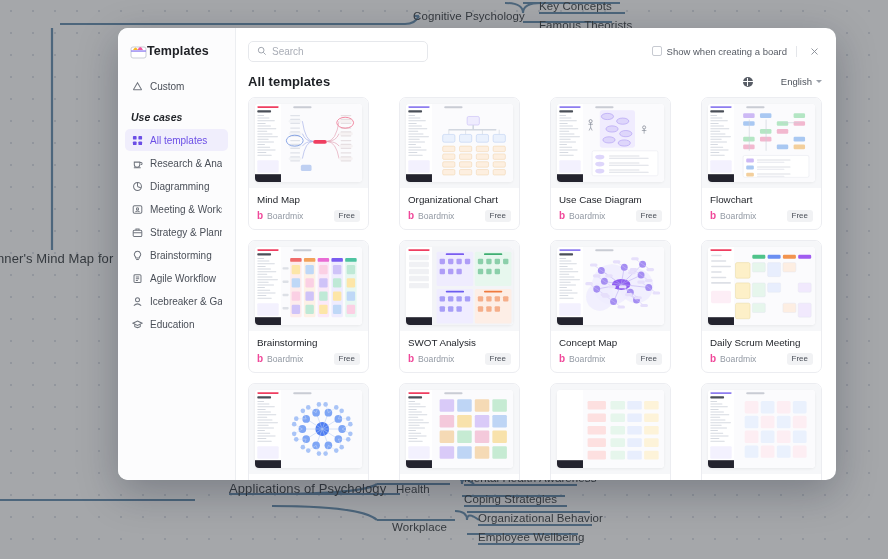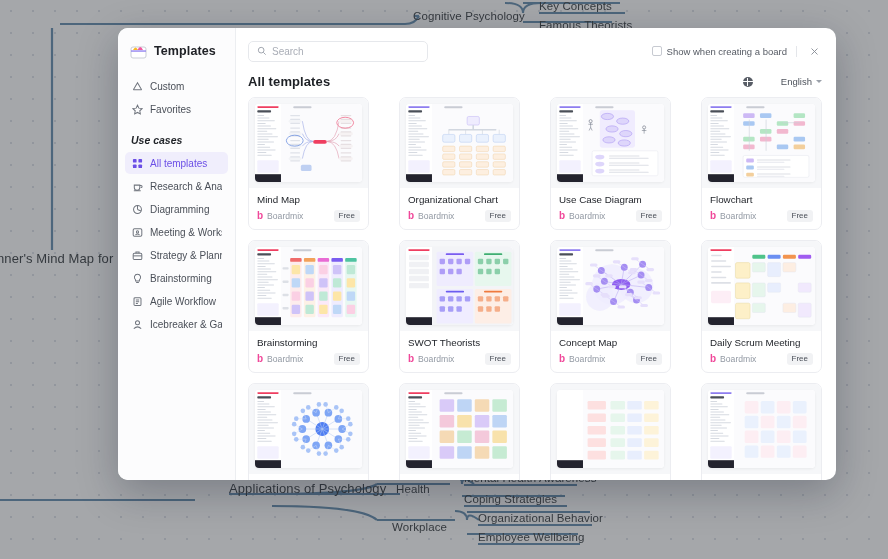--- a/index.html
+++ b/index.html
@@ -40,21 +40,21 @@
     display: flex; overflow: hidden;
   }
 
   
   .sidebar {
     width: 118px; flex: 0 0 118px;
     background: #fcfcfd;
     border-right: 1px solid #eceef1;
     padding: 14px 0 0 0;
   }
-  .brand { display: flex; align-items: center; gap: 7px; padding: 0 0 0 12px; margin-bottom: 16px; }
+  .brand { display: flex; align-items: center; gap: 0; padding: 0 0 0 12px; margin-bottom: 16px; }
   .brand-mark { width: 17px; height: 17px; position: relative; flex: 0 0 17px; }
   .brand-title { font-size: 12.5px; color: #202227; font-weight: 600; letter-spacing: .1px; }
 
   .nav-group { padding: 0 7px; }
   .nav-item {
     display: flex; align-items: center; gap: 7px;
     height: 22px; padding: 0 6px; border-radius: 5px;
     font-size: 10px; color: #4a4f58; cursor: pointer;
     margin-bottom: 1px;
   }
@@ -200,28 +200,20 @@
 
       <div class="nav-group">
         <div class="nav-item">
           <span class="ico">
             <svg viewBox="0 0 12 12" fill="none" stroke="#70757e" stroke-width="1.1">
               <path d="M1.5 9.5 L6 2 L10.5 9.5"></path>
                 <path d="M1.5 9.5 H10.5"></path>
             </svg>
           </span>
           <span class="nav-label">Custom</span>
-        </div>
-        <div class="nav-item">
-          <span class="ico">
-            <svg viewBox="0 0 12 12" fill="none" stroke="#70757e" stroke-width="1.1">
-              <path d="M6 1.3 L7.5 4.5 L11 5 L8.5 7.4 L9.1 10.8 L6 9.2 L2.9 10.8 L3.5 7.4 L1 5 L4.5 4.5 Z"></path>
-            </svg>
-          </span>
-          <span class="nav-label">Favorites</span>
         </div>
       </div>
 
       <div class="section-title">Use cases</div>
 
       <div class="nav-group">
         <div class="nav-item active">
           <span class="ico">
             <svg viewBox="0 0 12 12" fill="#6b4ee6">
               <rect x="1" y="1" width="4" height="4" rx="1"></rect>
@@ -294,20 +286,29 @@
         </div>
         <div class="nav-item">
           <span class="ico">
             <svg viewBox="0 0 12 12" fill="none" stroke="#70757e" stroke-width="1.1">
               <circle cx="6" cy="4" r="2.2"></circle>
                 <path d="M2 10.4 q4 -3.6 8 0"></path>
             </svg>
           </span>
           <span class="nav-label">Icebreaker &amp; Game</span>
         </div>
+        <div class="nav-item">
+          <span class="ico">
+            <svg viewBox="0 0 12 12" fill="none" stroke="#70757e" stroke-width="1.1">
+              <path d="M6 2.2 L11 4.6 L6 7 L1 4.6 Z"></path>
+                <path d="M3 5.8 V8.4 q3 2 6 0 V5.8"></path>
+            </svg>
+          </span>
+          <span class="nav-label">Education</span>
+        </div>
       </div>
     </aside>
 
     <section class="main">
 
       <div class="topbar">
         <div class="search">
           <span>
             <svg viewBox="0 0 12 12" fill="none" stroke="#a2a7b0" stroke-width="1.2">
               <circle cx="5" cy="5" r="3.4"></circle>
@@ -743,21 +744,21 @@
                     <rect x="4" y="10" width="26" height="7" rx="1.5" fill="#f0f1f4"></rect>
                     <rect x="4" y="19" width="26" height="7" rx="1.5" fill="#f0f1f4"></rect>
                     <rect x="4" y="28" width="26" height="7" rx="1.5" fill="#f0f1f4"></rect>
                     <rect x="4" y="37" width="26" height="7" rx="1.5" fill="#f0f1f4"></rect>
                     <rect x="4" y="46" width="26" height="7" rx="1.5" fill="#f0f1f4"></rect>
                     <rect x="0" y="90" width="34" height="10" fill="#23232e"></rect>
                   </svg>
                 </div>
      </div>
      <div class="card-body">
-       <div class="card-title">SWOT Theorists</div>
+       <div class="card-title">SWOT Analysis</div>
        <div class="card-meta">
          <span class="bm-logo">b</span>
          <span class="bm-name">Boardmix</span>
          <span class="free">Free</span>
        </div>
      </div>
             </div>
             <div class="card">
               <div class="thumb">
        <div class="thumb-inner">

